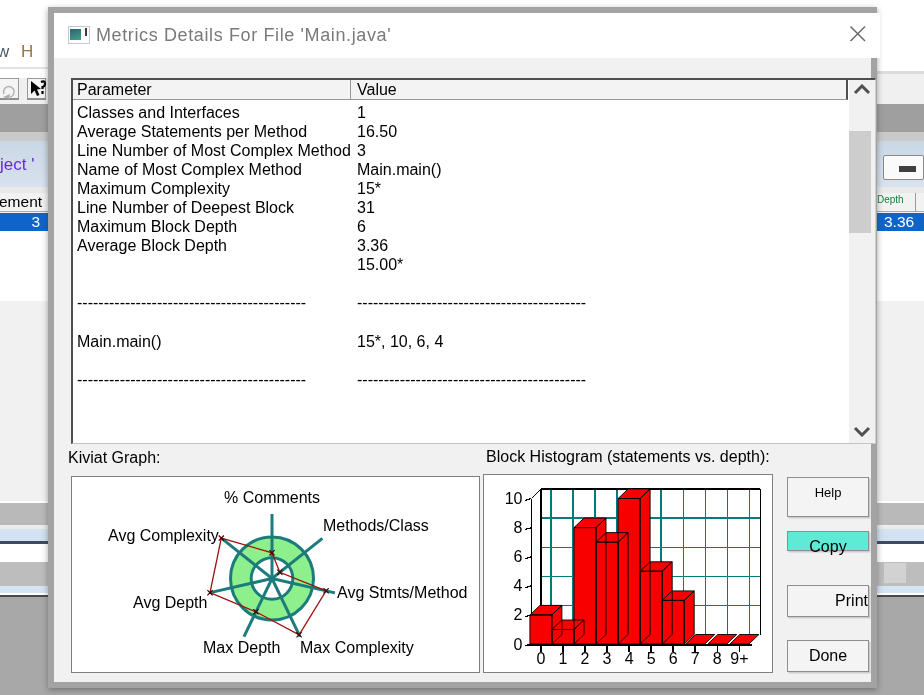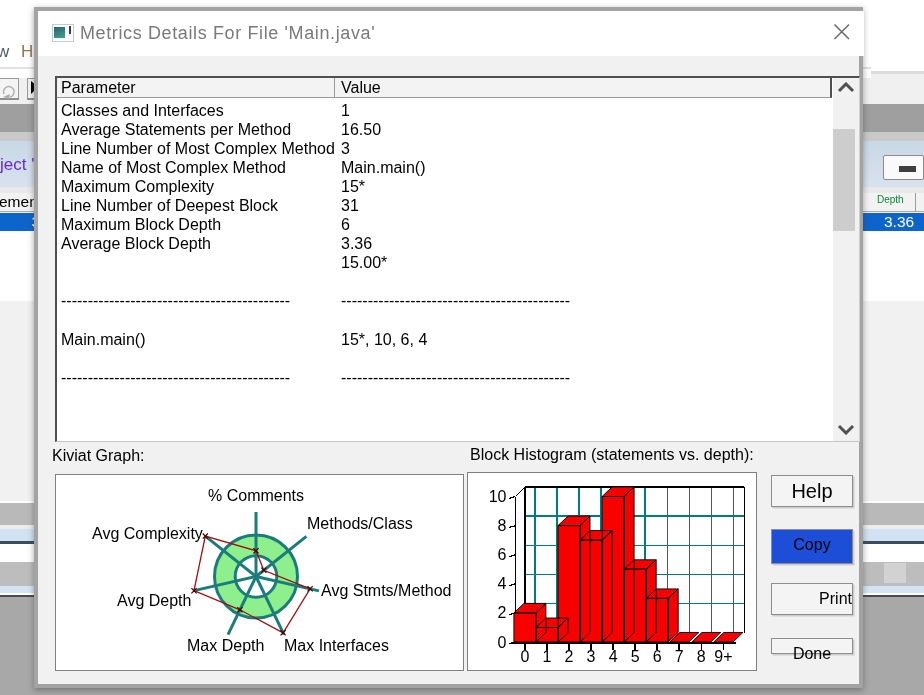--- a/index.html
+++ b/index.html
@@ -52,22 +52,22 @@
 <div class="abs" style="left:871px;top:71px;width:53px;height:3px;background:#dcdcdc"></div>
 <div class="abs" style="left:871px;top:74px;width:53px;height:30px;background:#f0f0f0"></div>
 <div class="abs" style="left:883px;top:155px;width:41px;height:25px;background:#fafafa;border:1.5px solid #8b8b8b;border-radius:2px">
 <div class="abs" style="left:15px;top:10px;width:17px;height:6px;background:#3f3f3f"></div>
   </div>
 <div class="abs" style="left:877px;top:194px;font-size:10px;color:#15803d">Depth</div>
 <div class="abs" style="left:915px;top:193px;width:1px;height:19px;background:#9b9b9b"></div>
 <div class="abs" style="left:884px;top:213px;font-size:15.5px;color:#fff">3.36</div>
 <div class="abs" style="left:884px;top:563px;width:22px;height:20px;background:#d2d2d2"></div>
 
-<div class="abs" style="left:34px;top:7px;width:829px;height:681px;background:#f1f1f1;
- border:4px solid #a3a3a3;box-shadow:0 2px 6px rgba(50,50,50,.45)">
+<div class="abs" style="left:48px;top:7px;width:829px;height:681px;background:#f1f1f1;
+ border:6px solid #a3a3a3;box-shadow:0 2px 6px rgba(50,50,50,.45)">
  <div class="abs" style="left:0;top:0;width:826px;height:45px;background:#fff"></div>
 
  <div class="abs" style="left:14px;top:13px;width:22px;height:18px;border:1.5px solid #c5cad0;background:#fdfdfd">
    <div class="abs" style="left:1px;top:2px;width:10.5px;height:11px;background:linear-gradient(160deg,#2b6277,#44a183)"></div>
    <div class="abs" style="left:16px;top:1px;width:2px;height:7.5px;background:#3a3a3a"></div>
  </div>
  <div class="abs" style="left:42px;top:12px;font-size:18px;letter-spacing:.62px;color:#7a7a7a">Metrics Details For File 'Main.java'</div>
  <svg width="18" height="18" style="position:absolute;left:795px;top:12px">
       <path d="M1.5 1.5 L16 16 M16 1.5 L1.5 16" stroke="#6a6a6a" stroke-width="1.5"></path>
     </svg>
@@ -129,21 +129,21 @@
 <path d="M181.3,132.20000000000002 L186.5,137.4 M181.3,137.4 L186.5,132.20000000000002" stroke="#420000" stroke-width="1.2"></path>
 <path d="M135.4,113.10000000000001 L140.6,118.3 M135.4,118.3 L140.6,113.10000000000001" stroke="#420000" stroke-width="1.2"></path>
 <path d="M146.70000000000002,58.5 L151.9,63.7 M146.70000000000002,63.7 L151.9,58.5" stroke="#420000" stroke-width="1.2"></path>
 </svg>
    <div class="abs" style="left:152px;top:12px;font-size:16px">% Comments</div>
    <div class="abs" style="left:251px;top:39.5px;font-size:16px">Methods/Class</div>
    <div class="abs" style="left:36px;top:49.5px;font-size:16px">Avg Complexity</div>
    <div class="abs" style="left:265px;top:106.5px;font-size:16px">Avg Stmts/Method</div>
    <div class="abs" style="left:61px;top:116.5px;font-size:16px">Avg Depth</div>
    <div class="abs" style="left:131px;top:161.5px;font-size:16px">Max Depth</div>
-   <div class="abs" style="left:228px;top:161.5px;font-size:16px">Max Interfaces</div>
+   <div class="abs" style="left:228px;top:161.5px;font-size:16px">Max Complexity</div>
  </div>
 
  <div class="abs" style="left:429px;top:461px;width:290px;height:199px;background:#fff;border:1px solid #7f7f7f">
    <svg width="288" height="197" style="position:absolute;left:0;top:0">
 <g font-family="Liberation Sans, sans-serif" fill="#000">
 <g shape-rendering="crispEdges">
 <line x1="57.0" y1="130.4" x2="276.4" y2="130.4" stroke="#007c7c" stroke-width="1.3"></line>
 <line x1="57.0" y1="101.3" x2="276.4" y2="101.3" stroke="#007c7c" stroke-width="1.3"></line>
 <line x1="57.0" y1="72.2" x2="276.4" y2="72.2" stroke="#007c7c" stroke-width="1.3"></line>
 <line x1="57.0" y1="43.1" x2="276.4" y2="43.1" stroke="#007c7c" stroke-width="1.3"></line>
@@ -241,21 +241,21 @@
 <text x="145.1" y="188.5" text-anchor="middle" font-size="16">4</text>
 <text x="167.1" y="188.5" text-anchor="middle" font-size="16">5</text>
 <text x="189.2" y="188.5" text-anchor="middle" font-size="16">6</text>
 <text x="211.2" y="188.5" text-anchor="middle" font-size="16">7</text>
 <text x="233.3" y="188.5" text-anchor="middle" font-size="16">8</text>
 <text x="255.4" y="188.5" text-anchor="middle" font-size="16">9+</text>
 </g>
 </svg>
  </div>
 
- <div class="abs" style="left:733px;top:464px;width:82px;height:32px;background:#f4f4f4;border:1px solid #8e8e8e;box-shadow:1.5px 1.5px 0 rgba(0,0,0,.15);font-size:20px;text-align:center;line-height:30px">Help</div>
- <div class="abs" style="left:733px;top:518px;width:82px;height:35px;background:#1d4ed8;border:1px solid #8e8e8e;box-shadow:1.5px 1.5px 0 rgba(0,0,0,.15);font-size:16px;text-align:center;line-height:30px">Copy</div>
+ <div class="abs" style="left:733px;top:464px;width:82px;height:40px;background:#f4f4f4;border:1px solid #8e8e8e;box-shadow:1.5px 1.5px 0 rgba(0,0,0,.15);font-size:13px;text-align:center;line-height:30px">Help</div>
+ <div class="abs" style="left:733px;top:518px;width:82px;height:20px;background:#5eead4;border:1px solid #8e8e8e;box-shadow:1.5px 1.5px 0 rgba(0,0,0,.15);font-size:16px;text-align:center;line-height:30px">Copy</div>
  <div class="abs" style="left:733px;top:572px;width:82px;height:32px;background:#f4f4f4;border:1px solid #8e8e8e;box-shadow:1.5px 1.5px 0 rgba(0,0,0,.15);font-size:16px;text-align:right;line-height:30px">Print</div>
- <div class="abs" style="left:733px;top:627px;width:82px;height:16px;background:#f4f4f4;border:1px solid #8e8e8e;box-shadow:1.5px 1.5px 0 rgba(0,0,0,.15);font-size:16px;text-align:center;line-height:30px">Done</div>
+ <div class="abs" style="left:733px;top:627px;width:82px;height:32px;background:#f4f4f4;border:1px solid #8e8e8e;box-shadow:1.5px 1.5px 0 rgba(0,0,0,.15);font-size:16px;text-align:center;line-height:30px">Done</div>
 </div>
 <style>
 .trow {position:relative;height:19.1px;line-height:19.1px;white-space:pre}
 .trow .p {position:absolute;left:4px}
 .trow .v {position:absolute;left:284px}
 </style>
 </body></html>

